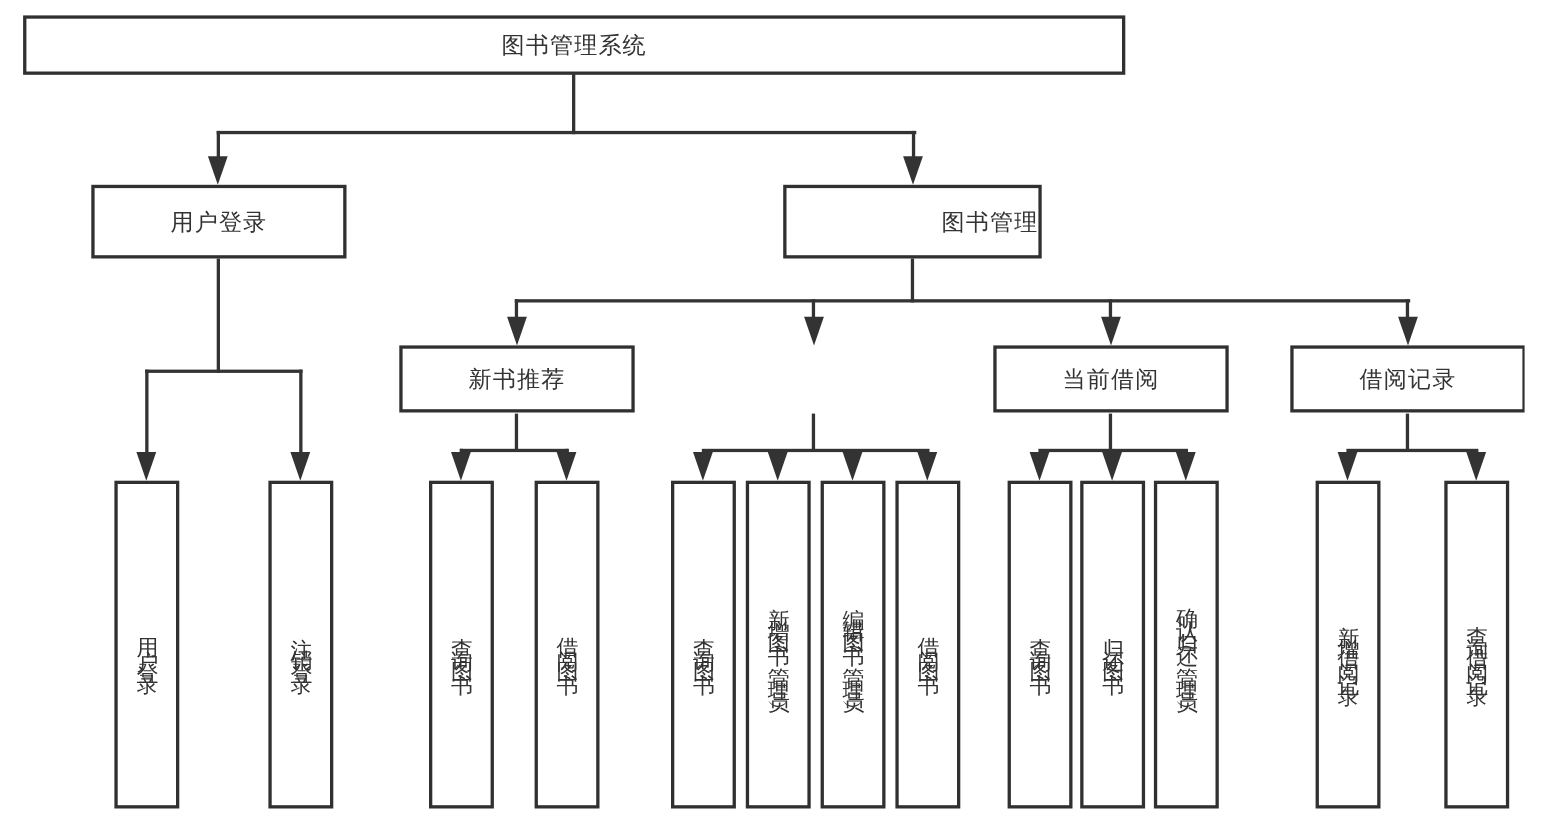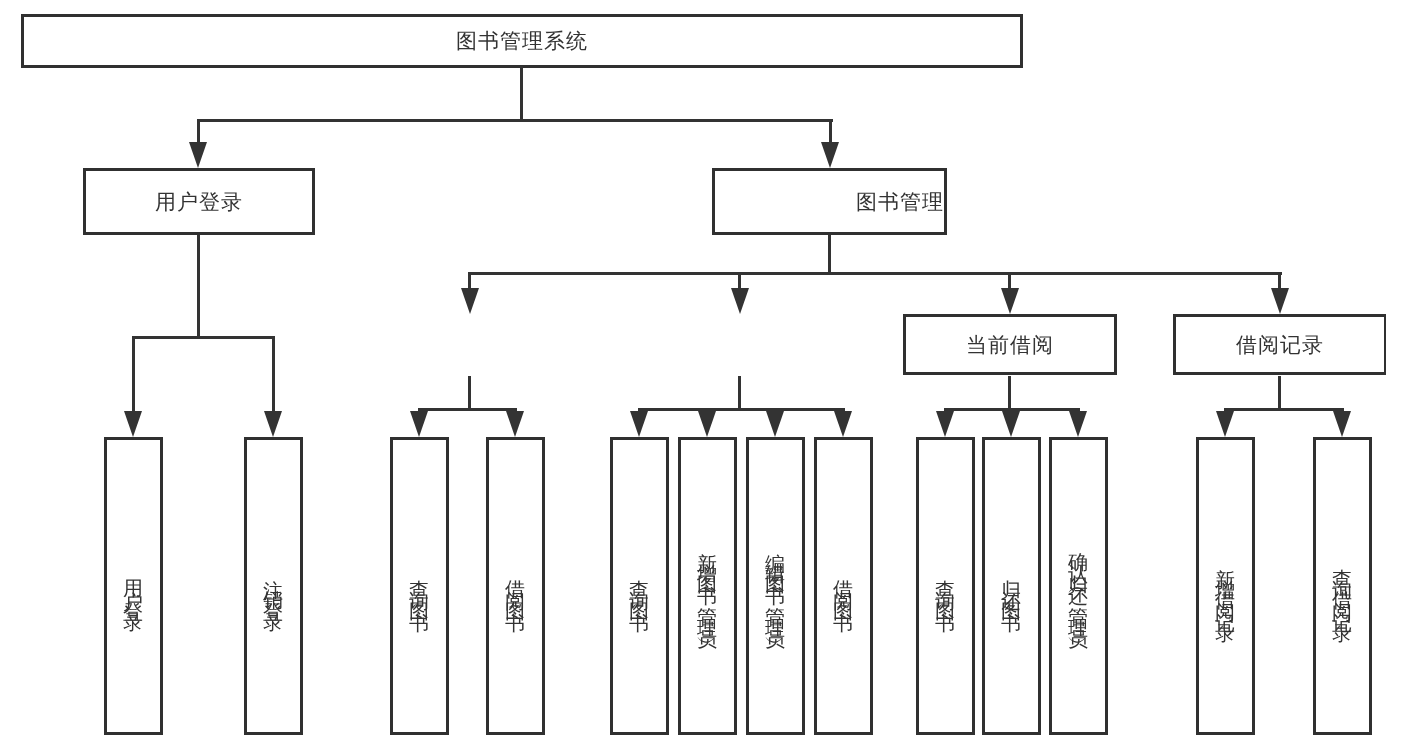--- a/index.html
+++ b/index.html
@@ -93,20 +93,23 @@
   <div class="hline" style="left:468px; top:272px; width:814px; height:3px;"></div>
   <div class="vline" style="left:468px; top:272px; width:3px; height:18px;"></div>
   <div class="arrow" style="left:461px; top:288px;"></div>
   <div class="vline" style="left:738px; top:272px; width:3px; height:18px;"></div>
   <div class="arrow" style="left:731px; top:288px;"></div>
   <div class="vline" style="left:1008px; top:272px; width:3px; height:18px;"></div>
   <div class="arrow" style="left:1001px; top:288px;"></div>
   <div class="vline" style="left:1278px; top:272px; width:3px; height:18px;"></div>
   <div class="arrow" style="left:1271px; top:288px;"></div>
 
+  <div class="box l3" style="left:363px;">
+    <span class="htext">新书推荐</span>
+  </div>
   <div class="box l3" style="left:1173px;">
     <span class="htext">借阅记录</span>
   </div>
   <div class="box l3" style="left:903px;">
     <span class="htext">当前借阅</span>
   </div>
 
   <div class="vline" style="left:468px; top:376px; width:3px; height:33px;"></div>
   <div class="hline" style="left:418px; top:408px; width:99px; height:3px;"></div>
   <div class="vline" style="left:418px; top:408px; width:3px; height:7px;"></div>

